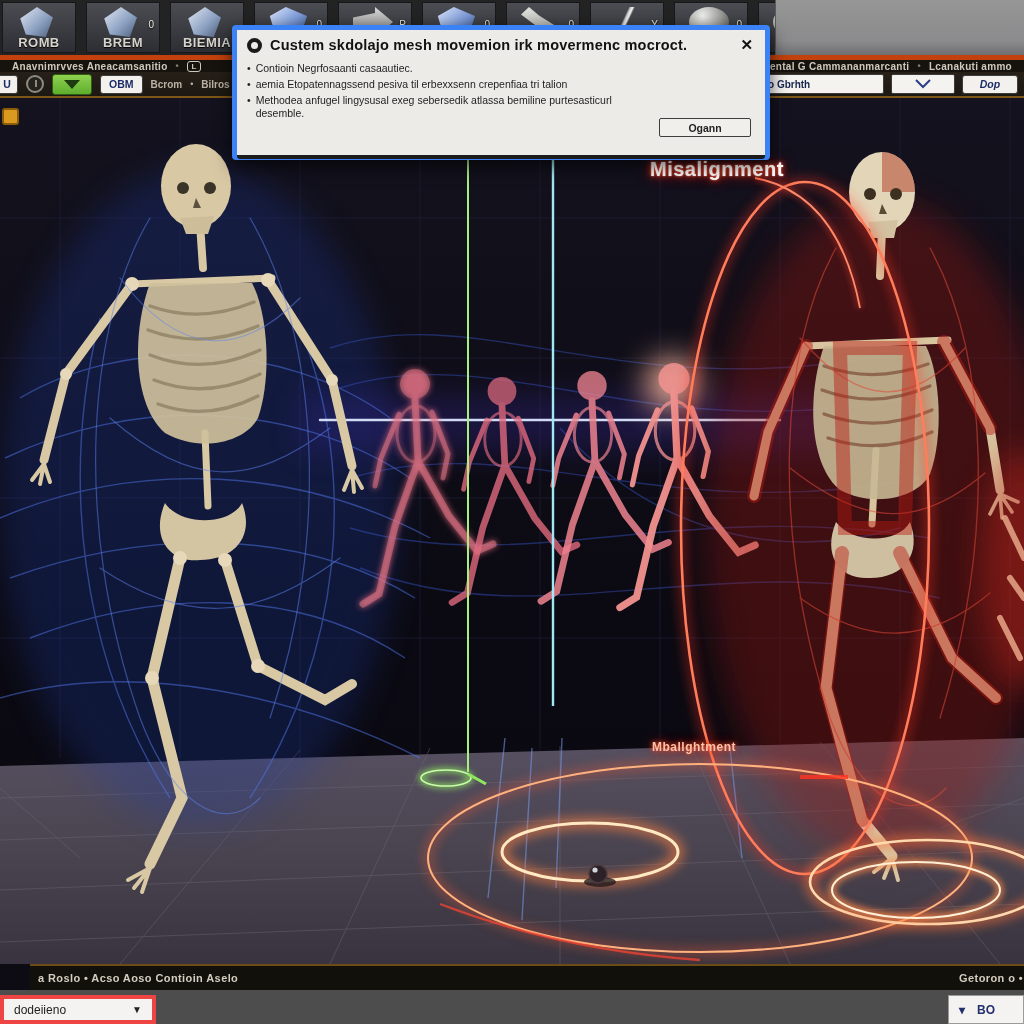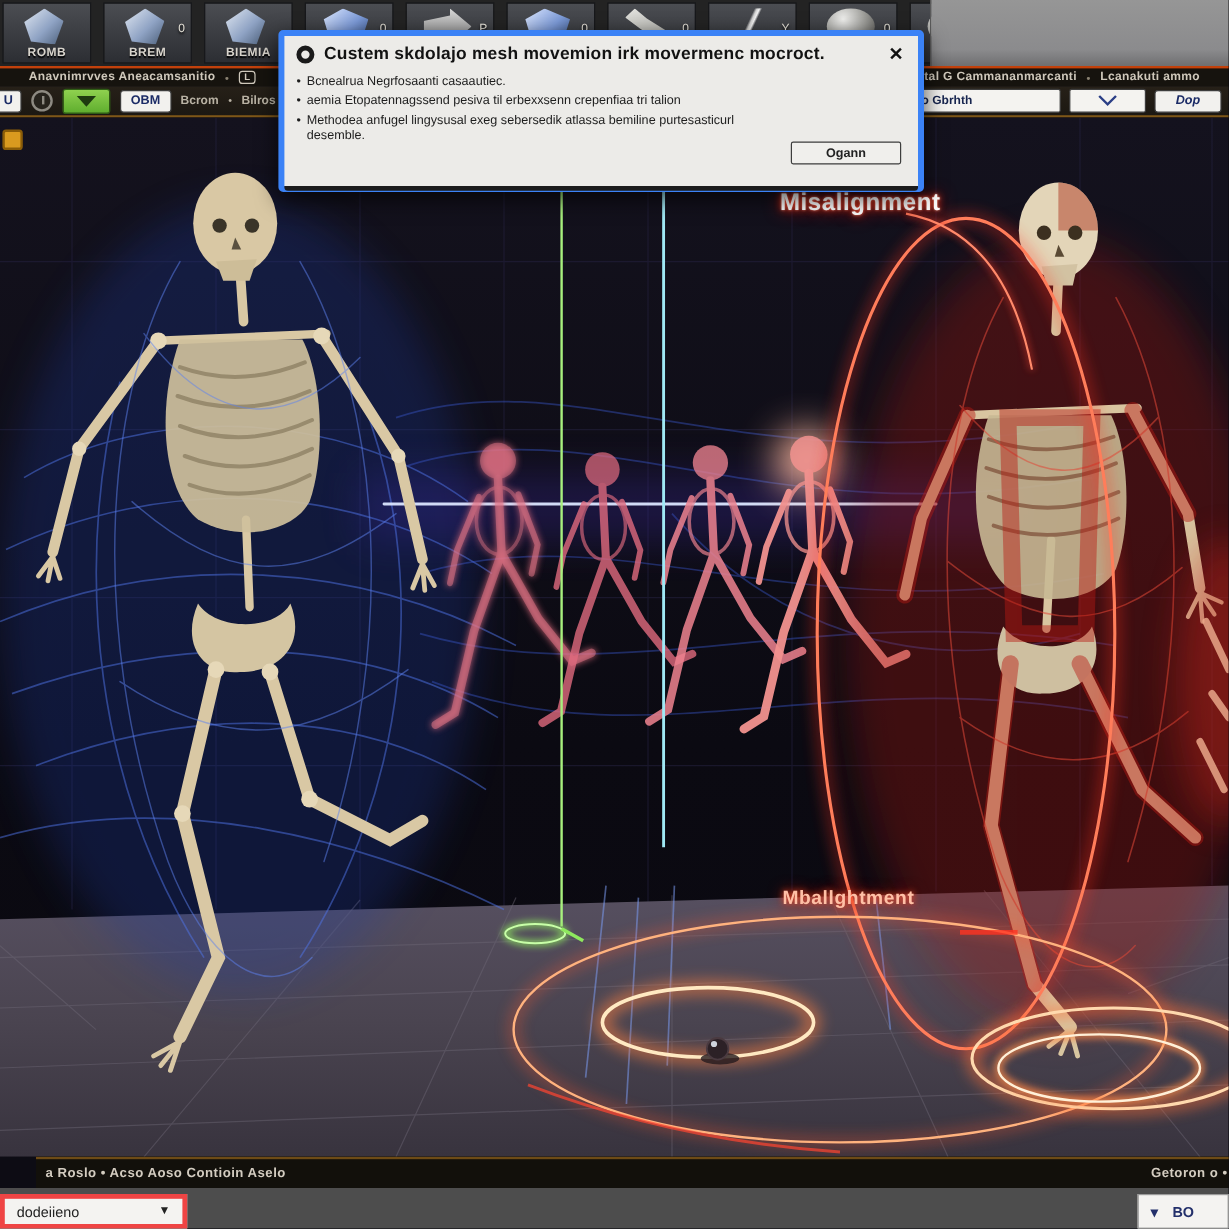--- a/index.html
+++ b/index.html
@@ -9,26 +9,26 @@
   
   .topstrip{position:absolute;left:0;top:0;width:1024px;height:55px;background:#232323;display:flex;gap:10px;padding:2px;}
   .tile{position:relative;width:74px;height:51px;background:linear-gradient(180deg,#4b4d52,#2c2e33);border:1px solid #17181b;overflow:hidden;}
   .tile .shape{position:absolute;left:14px;top:4px;width:40px;height:30px;}
   .t-crystal .shape{background:linear-gradient(135deg,#e8eef6,#8fa3c4 55%,#41546e);clip-path:polygon(50% 0,90% 35%,72% 100%,22% 92%,8% 38%);}
   .t-crystalblue .shape{background:linear-gradient(135deg,#dfe9ff,#7d9bd8 55%,#2f4a7a);clip-path:polygon(42% 0,95% 30%,78% 100%,15% 88%,2% 30%);}
   .t-arrow .shape{background:linear-gradient(180deg,#d8d8d8,#7e7e7e);clip-path:polygon(0 35%,55% 20%,55% 0,100% 50%,55% 100%,55% 75%,0 60%);}
   .t-bone .shape{background:linear-gradient(160deg,#e6e6e2,#9a9a94);clip-path:polygon(20% 0,45% 28%,95% 70%,80% 100%,30% 55%,0 25%);}
   .t-line .shape{background:linear-gradient(115deg,transparent 44%,#cfcfcf 48%,#f2f2f2 52%,transparent 56%);}
   .t-sphere .shape{border-radius:50%;background:radial-gradient(circle at 34% 30%,#f0f0ee,#9b9b97 55%,#4e4e4b);}
-  .tile .tlabel{position:absolute;left:0;right:0;bottom:2px;text-align:center;font-size:10px;font-weight:bold;color:#d8d4cc;letter-spacing:.4px;text-shadow:0 1px 1px #000;}
+  .tile .tlabel{position:absolute;left:0;right:0;bottom:2px;text-align:center;font-size:13px;font-weight:bold;color:#d8d4cc;letter-spacing:.4px;text-shadow:0 1px 1px #000;}
   .tile .tbadge{position:absolute;right:5px;top:16px;font-size:10px;color:#e8e4da;text-shadow:0 1px 2px #000;}
   .graypanel{position:absolute;left:775px;top:0;width:249px;height:55px;background:linear-gradient(180deg,#969696,#8b8b8d 75%,#6f6f71);border-left:1px solid #5a5a5a;}
 
   
-  .menubar{position:absolute;left:0;top:55px;width:1024px;height:17px;background:#16130e;border-top:2px solid #c2410c;display:flex;justify-content:space-between;padding:0 24px;font-size:10px;color:#cfc8bb;font-weight:bold;letter-spacing:.3px;}
+  .menubar{position:absolute;left:0;top:55px;width:1024px;height:17px;background:#16130e;border-top:5px solid #c2410c;display:flex;justify-content:space-between;padding:0 12px;font-size:10px;color:#cfc8bb;font-weight:bold;letter-spacing:.3px;}
   .menubar .mleft,.menubar .mright{display:flex;align-items:center;gap:8px;white-space:nowrap;}
   .menubar .sep{color:#8a8272;font-size:9px;}
   .lbadge{display:inline-flex;align-items:center;justify-content:center;width:14px;height:11px;border:1px solid #cfc8bb;border-radius:3px;font-size:8px;}
 
   
   .toolbar{position:absolute;left:0;top:72px;width:1024px;height:26px;background:linear-gradient(180deg,#262018,#1c1812);border-bottom:2px solid #7e5718;display:flex;align-items:center;gap:8px;padding:0 4px;}
   .tb-left{display:flex;align-items:center;gap:8px;flex:1;}
   .tb-right{display:flex;align-items:center;gap:7px;padding-right:2px;}
   .btn-white{height:19px;background:#f2f1ee;border:1px solid #3c3c3c;border-radius:3px;color:#1b2b66;font-size:10.5px;font-weight:bold;display:inline-flex;align-items:center;justify-content:center;padding:0 8px;}
   .btn-u{width:22px;margin-left:-8px;}
@@ -40,21 +40,21 @@
   .tb-dot{color:#b9b2a4;font-size:9px;}
   .icon-dark{width:17px;height:17px;background:#0e0d0b;border:1px solid #3a372f;border-radius:3px;}
   .field-white{width:148px;height:20px;background:#f4f3f0;border:1px solid #3c3c3c;border-radius:2px;font-size:10px;font-weight:bold;color:#16244e;display:flex;align-items:center;padding:0 6px;}
   .dd-white{width:64px;height:20px;background:#f4f3f0;border:1px solid #3c3c3c;border-radius:2px;display:flex;align-items:center;justify-content:center;color:#2b3f86;font-size:12px;}
   .btn-dop{width:56px;font-style:italic;}
 
   
   .viewport{position:absolute;left:0;top:98px;width:1024px;height:866px;background:#0c0b13;}
   .vp-label{position:absolute;font-weight:bold;letter-spacing:.5px;pointer-events:none;}
   .lbl-top{left:606px;top:60px;font-size:20px;color:#ffffff;text-shadow:0 0 6px #ff3516,0 0 14px #c21000,0 0 2px #ffd9c8;padding-left:44px;}
-  .lbl-bottom{left:652px;top:642px;font-size:16px;color:#ffc0a6;text-shadow:0 0 5px #ff4f2a,0 0 12px #b81800;}
+  .lbl-bottom{left:652px;top:642px;font-size:12px;color:#ffc0a6;text-shadow:0 0 5px #ff4f2a,0 0 12px #b81800;}
   .vp-marker{position:absolute;left:2px;top:10px;width:17px;height:17px;background:#d99a1f;border:2px solid #8a5c08;border-radius:3px;}
 
   
   .dialog{position:absolute;left:232px;top:25px;width:538px;height:135px;background:#ecebe8;border:5px solid #3b82f6;border-radius:4px;box-shadow:0 6px 18px rgba(0,0,0,.65);padding:6px 10px 4px 10px;}
   .dialog:after{content:"";position:absolute;left:0;right:0;bottom:-4px;height:4px;background:#1c1c1c;border-radius:0 0 3px 3px;}
   .dlg-titlebar{display:flex;align-items:center;gap:8px;}
   .dlg-icon{width:15px;height:15px;border-radius:50%;border:4px solid #1a1a1a;background:#ecebe8;flex:none;}
   .dlg-title{flex:1;font-size:14.5px;font-weight:bold;color:#121212;letter-spacing:.2px;white-space:nowrap;overflow:hidden;}
   .dlg-close{font-size:15px;font-weight:bold;color:#111;padding:0 2px;cursor:default;}
   .dlg-fieldrow{display:flex;align-items:center;gap:4px;margin-top:7px;}
@@ -403,21 +403,21 @@
 
   <div class="dialog">
     <div class="dlg-titlebar">
       <span class="dlg-icon"></span>
       <span class="dlg-title">Custem skdolajo mesh movemion irk movermenc mocroct.</span>
       <span class="dlg-close">✕</span>
     </div>
     <div class="dlg-bullets">
       <div class="dlg-bullet">
           <span class="bdot">•</span>
-          <span>Bcnealrua Negrfosaanti casaautiec.</span>
+          <span>Contioin Negrfosaanti casaautiec.</span>
         </div>
       <div class="dlg-bullet">
           <span class="bdot">•</span>
           <span>aemia Etopatennagssend pesiva til erbexxsenn crepenfiaa tri talion</span>
         </div>
       <div class="dlg-bullet">
           <span class="bdot">•</span>
           <span>Methodea anfugel lingysusal exeg sebersedik atlassa bemiline purtesasticurl desemble.</span>
         </div>
     </div>

